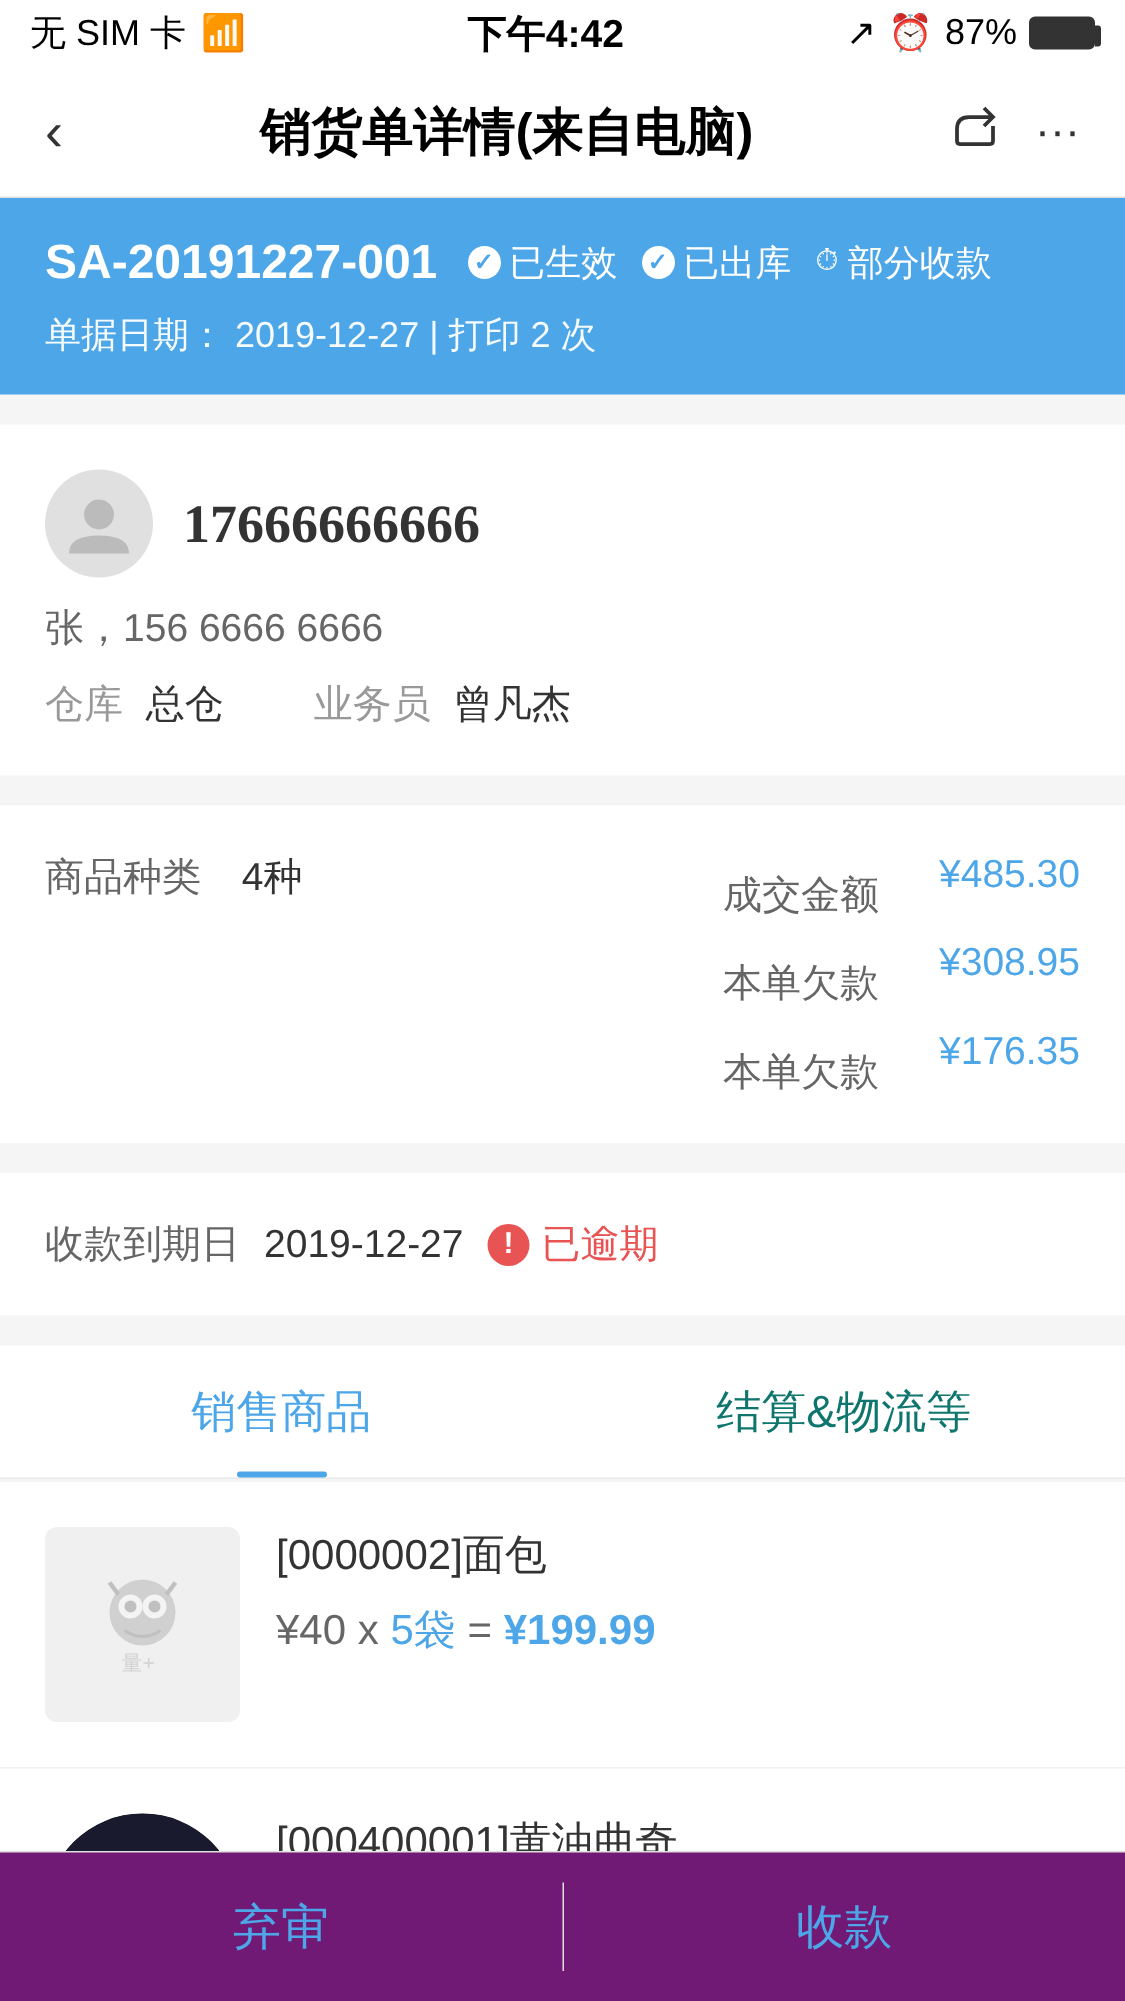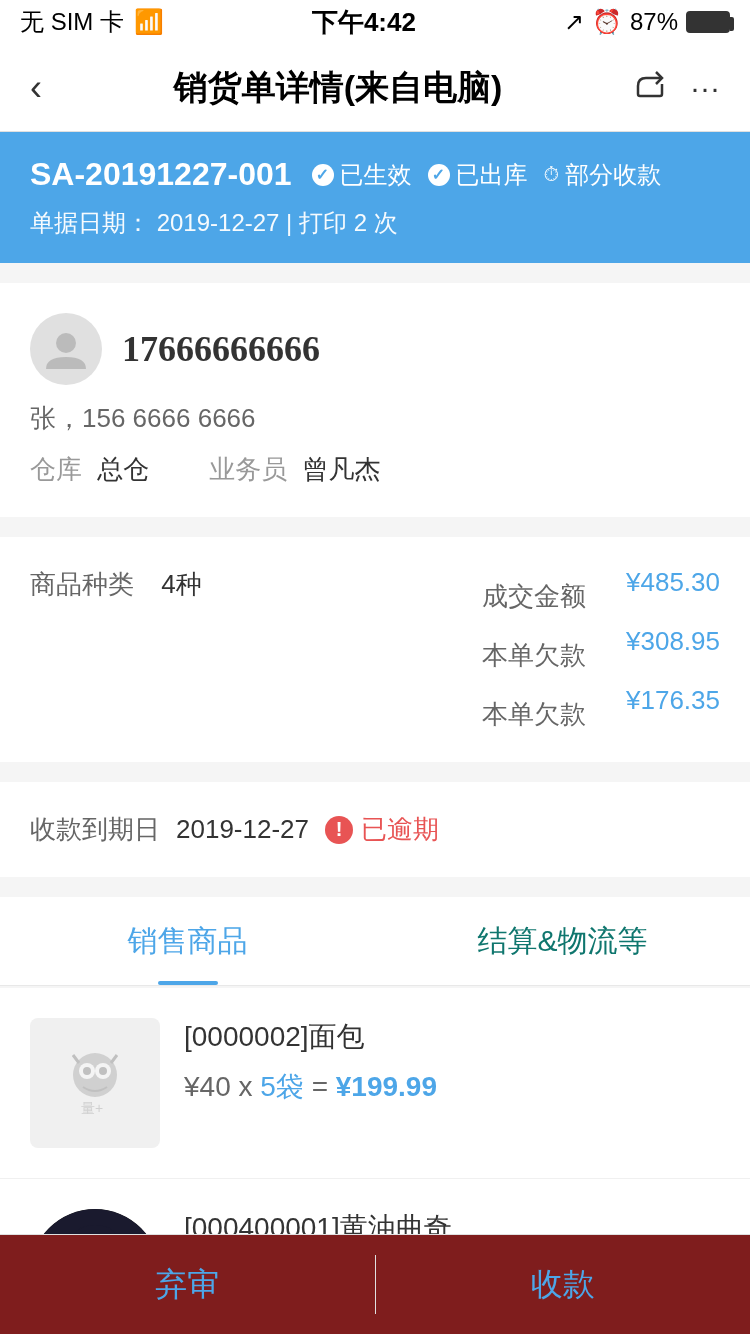--- a/index.html
+++ b/index.html
@@ -291,21 +291,21 @@
     .product-price .qty { color: #4da6e8; }
     .product-price .total { color: #4da6e8; font-weight: 600; }
 
     
     .bottom-bar {
       position: fixed;
       bottom: 0;
       left: 0;
       width: 750px;
       height: 100px;
-      background: #7f1d1d;
+      background: #701a75;
       border-top: 1px solid #e0e0e0;
       display: flex;
     }
     .bottom-btn {
       flex: 1;
       display: flex;
       align-items: center;
       justify-content: center;
       font-size: 32px;
       cursor: pointer;

